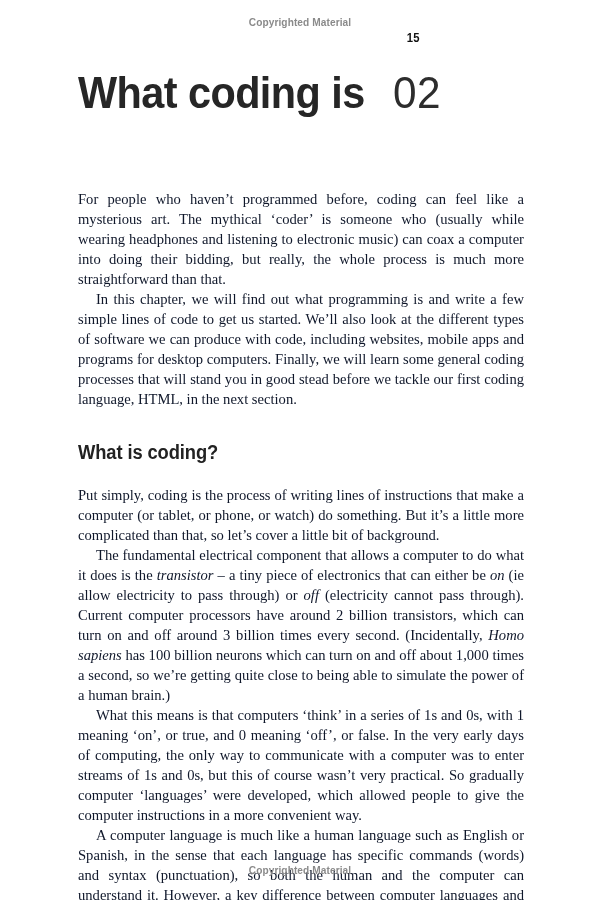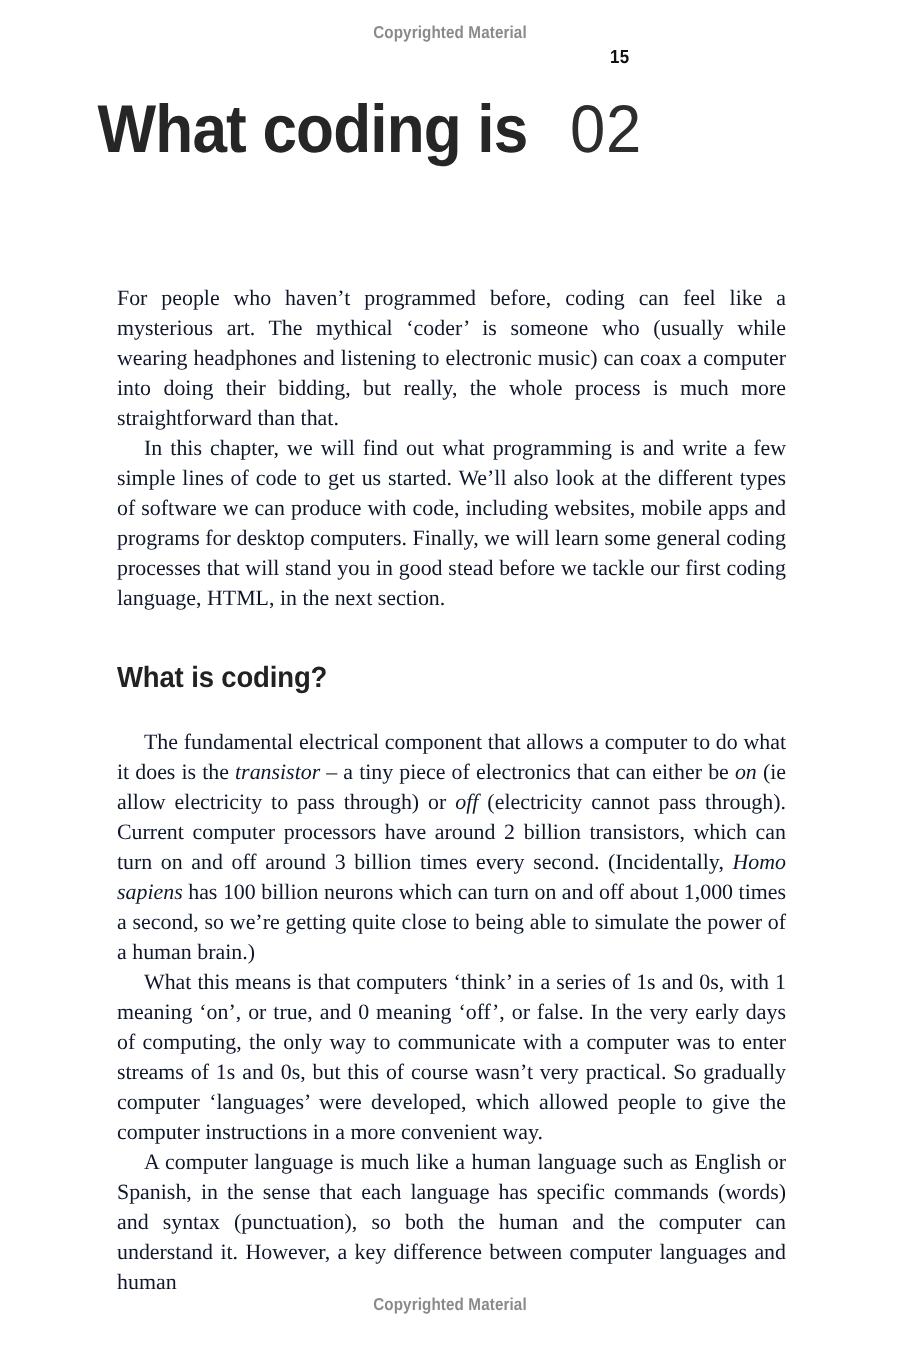--- a/index.html
+++ b/index.html
@@ -50,26 +50,26 @@
     font-weight: bold;
     font-size: 12.5px;
     color: #111111;
     letter-spacing: 0.2px;
     transform: scaleX(0.9);
   }
 
   
   .chapter-head {
     position: absolute;
-    left: 65px;
+    left: 78px;
     right: 74px;
     top: 62px;
     height: 62px;
     display: flex;
-    align-items: flex-start;
+    align-items: center;
     justify-content: space-between;
   }
   .chapter-title {
     font-family: "Liberation Sans Narrow", "Liberation Sans", "DejaVu Sans", sans-serif;
     font-weight: bold;
     font-size: 45px;
     line-height: 48px;
     letter-spacing: -0.6px;
     color: #262626;
     transform: scaleX(0.92);
@@ -144,20 +144,21 @@
     <p class="body">For people who haven’t programmed before, coding can feel like a mysterious art. The mythical ‘coder’ is someone who (usually while wearing headphones and listening to electronic music) can coax a computer into doing their bidding, but really, the whole process is much more straightforward than that.</p>
 
     <p class="body indent">In this chapter, we will find out what programming is and write a few simple lines of code to get us started. We’ll also look at the different types of software we can produce with code, including websites, mobile apps and programs for desktop computers. Finally, we will learn some general coding processes that will stand you in good stead before we tackle our first coding language, HTML, in the next section.</p>
 
     <div class="gap-before-h2"></div>
 
     <h2 class="section">What is coding?</h2>
 
     <div class="gap-after-h2"></div>
 
+    <p class="body">Put simply, coding is the process of writing lines of instructions that make a computer (or tablet, or phone, or watch) do something. But it’s a little more complicated than that, so let’s cover a little bit of background.</p>
 
     <p class="body indent"><span>The fundamental electrical component that allows a computer to do what it does is the </span><em class="it">transistor</em><span> – a tiny piece of electronics that can either be </span><em class="it">on</em><span> (ie allow electricity to pass through) or </span><em class="it">off</em><span> (electricity cannot pass through). Current computer processors have around 2 billion transistors, which can turn on and off around 3 billion times every second. (Incidentally, </span><em class="it">Homo sapiens</em><span> has 100 billion neurons which can turn on and off about 1,000 times a second, so we’re getting quite close to being able to simulate the power of a human brain.)</span></p>
 
     <p class="body indent">What this means is that computers ‘think’ in a series of 1s and 0s, with 1 meaning ‘on’, or true, and 0 meaning ‘off’, or false. In the very early days of computing, the only way to communicate with a computer was to enter streams of 1s and 0s, but this of course wasn’t very practical. So gradually computer ‘languages’ were developed, which allowed people to give the computer instructions in a more convenient way.</p>
 
     <p class="body indent">A computer language is much like a human language such as English or Spanish, in the sense that each language has specific commands (words) and syntax (punctuation), so both the human and the computer can understand it. However, a key difference between computer languages and human</p>
 
   </div>
 
   <div class="running-foot">Copyrighted Material</div>

